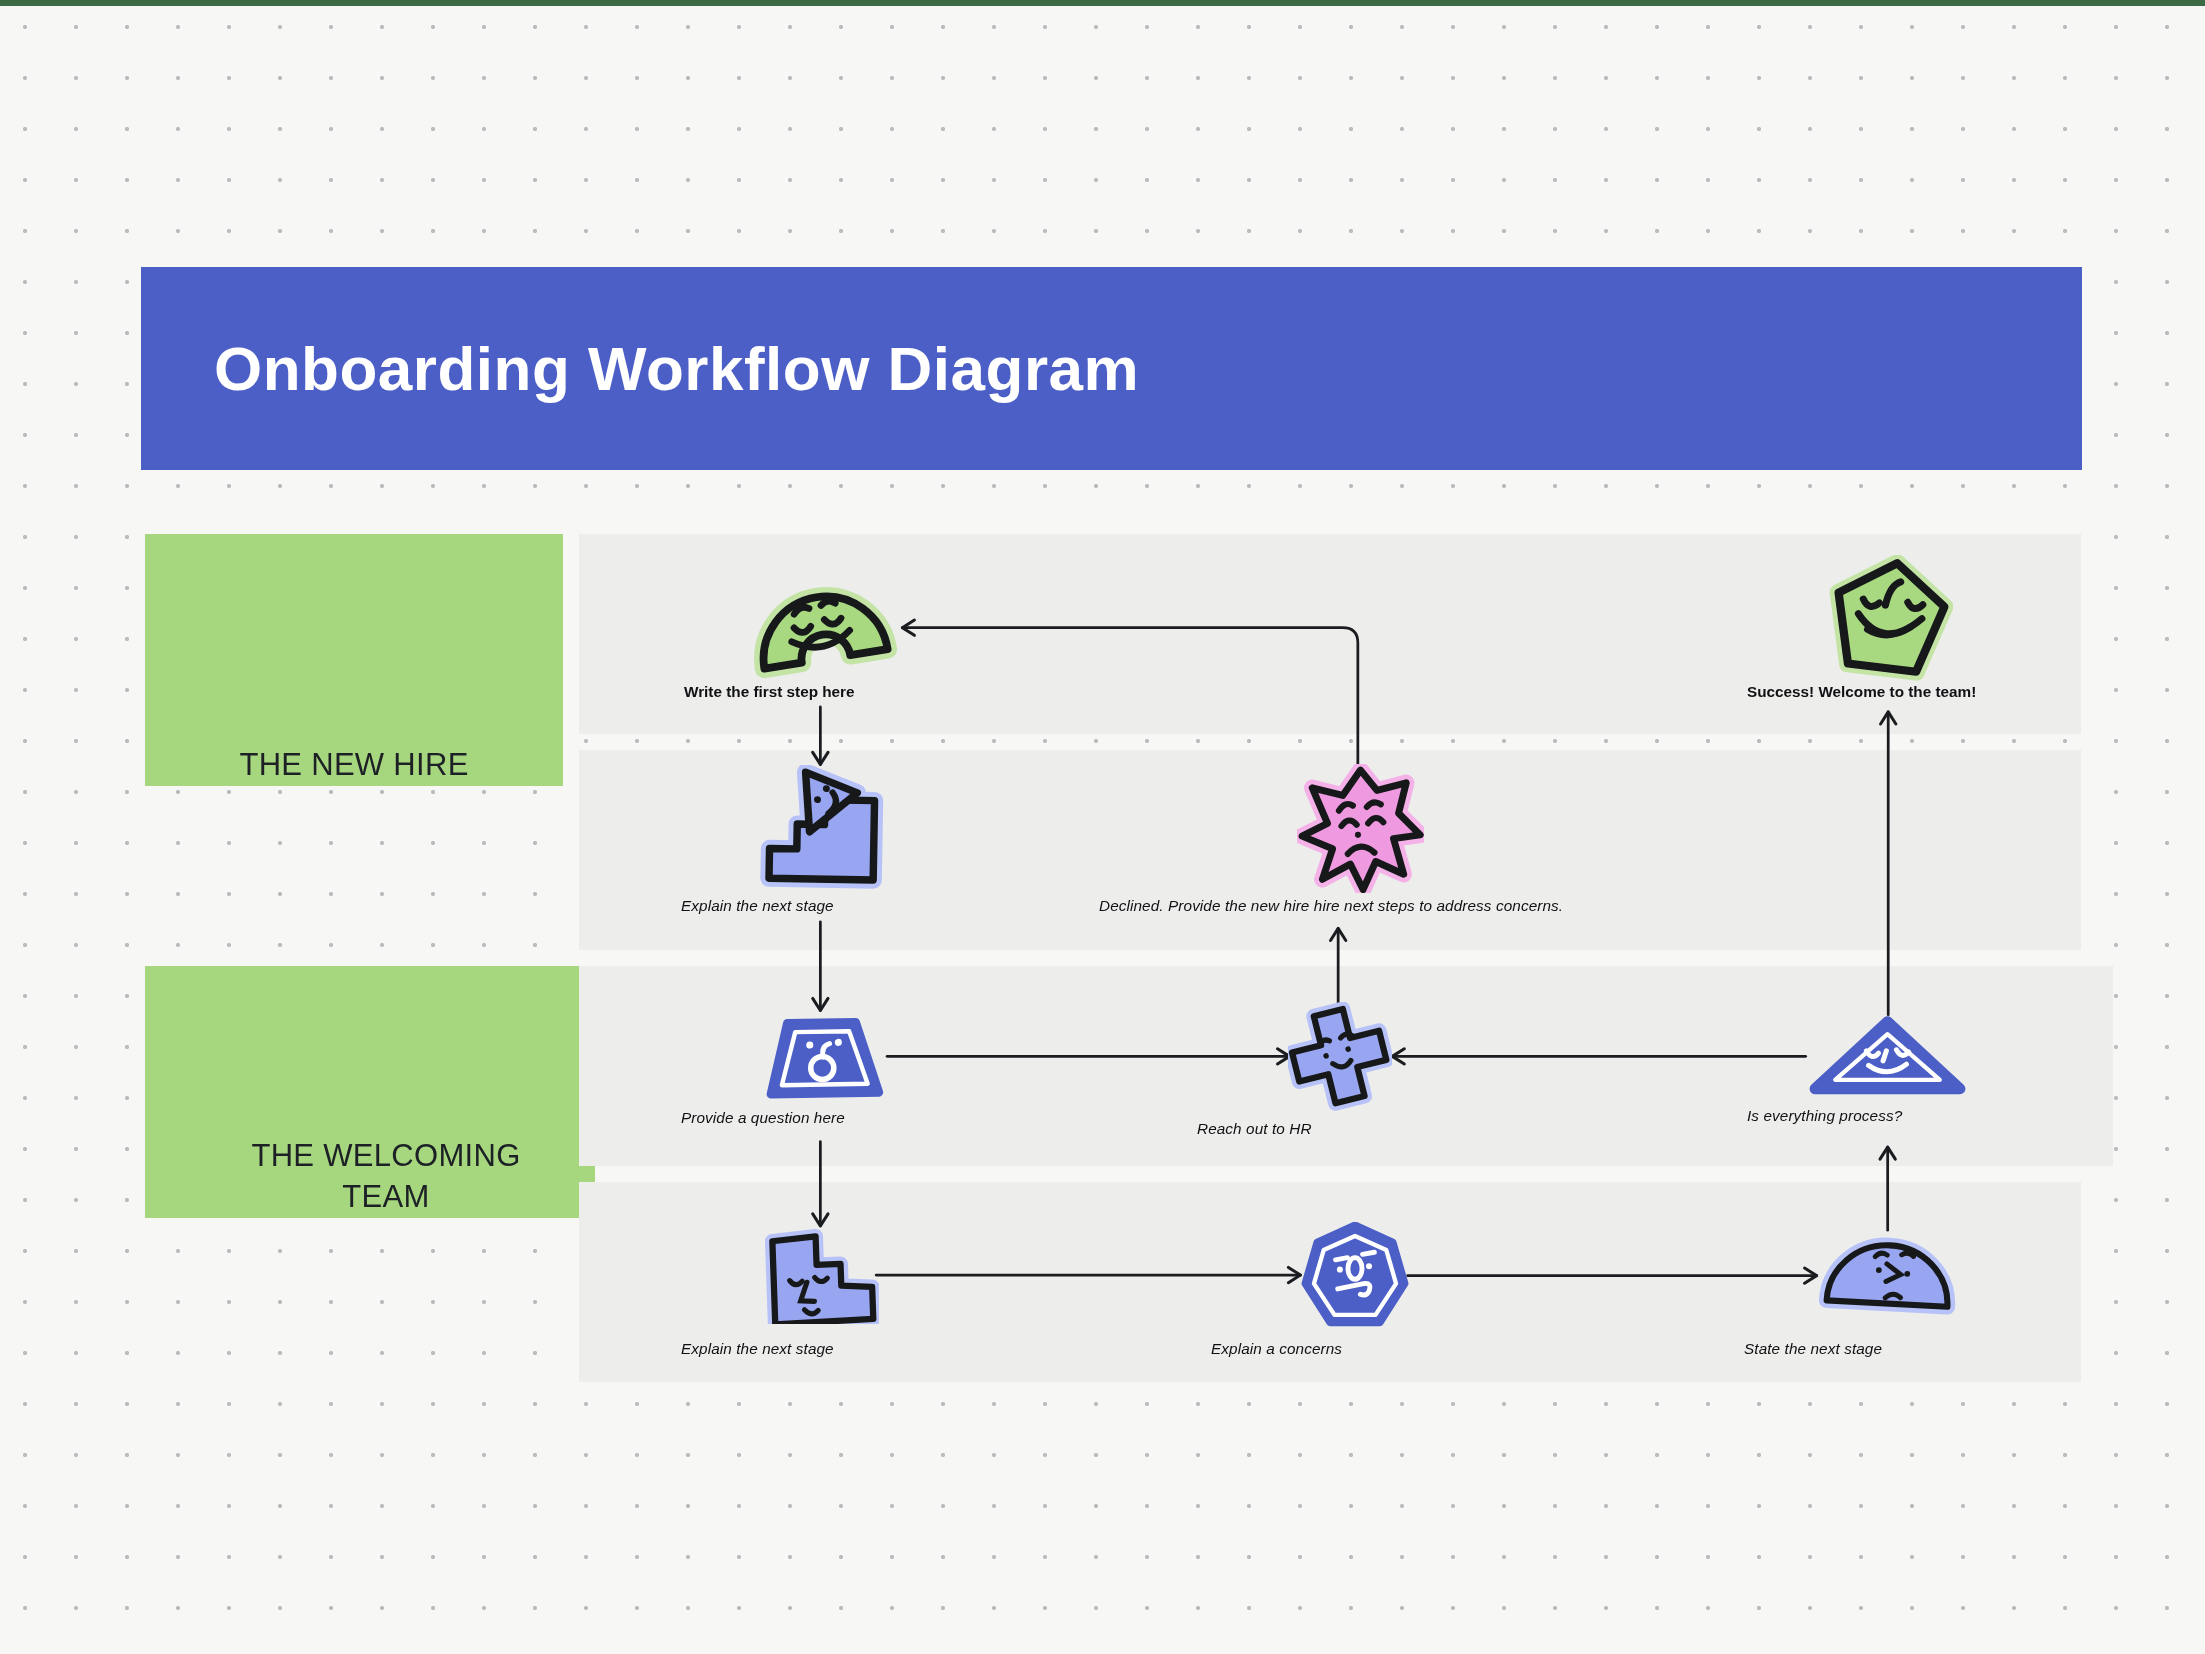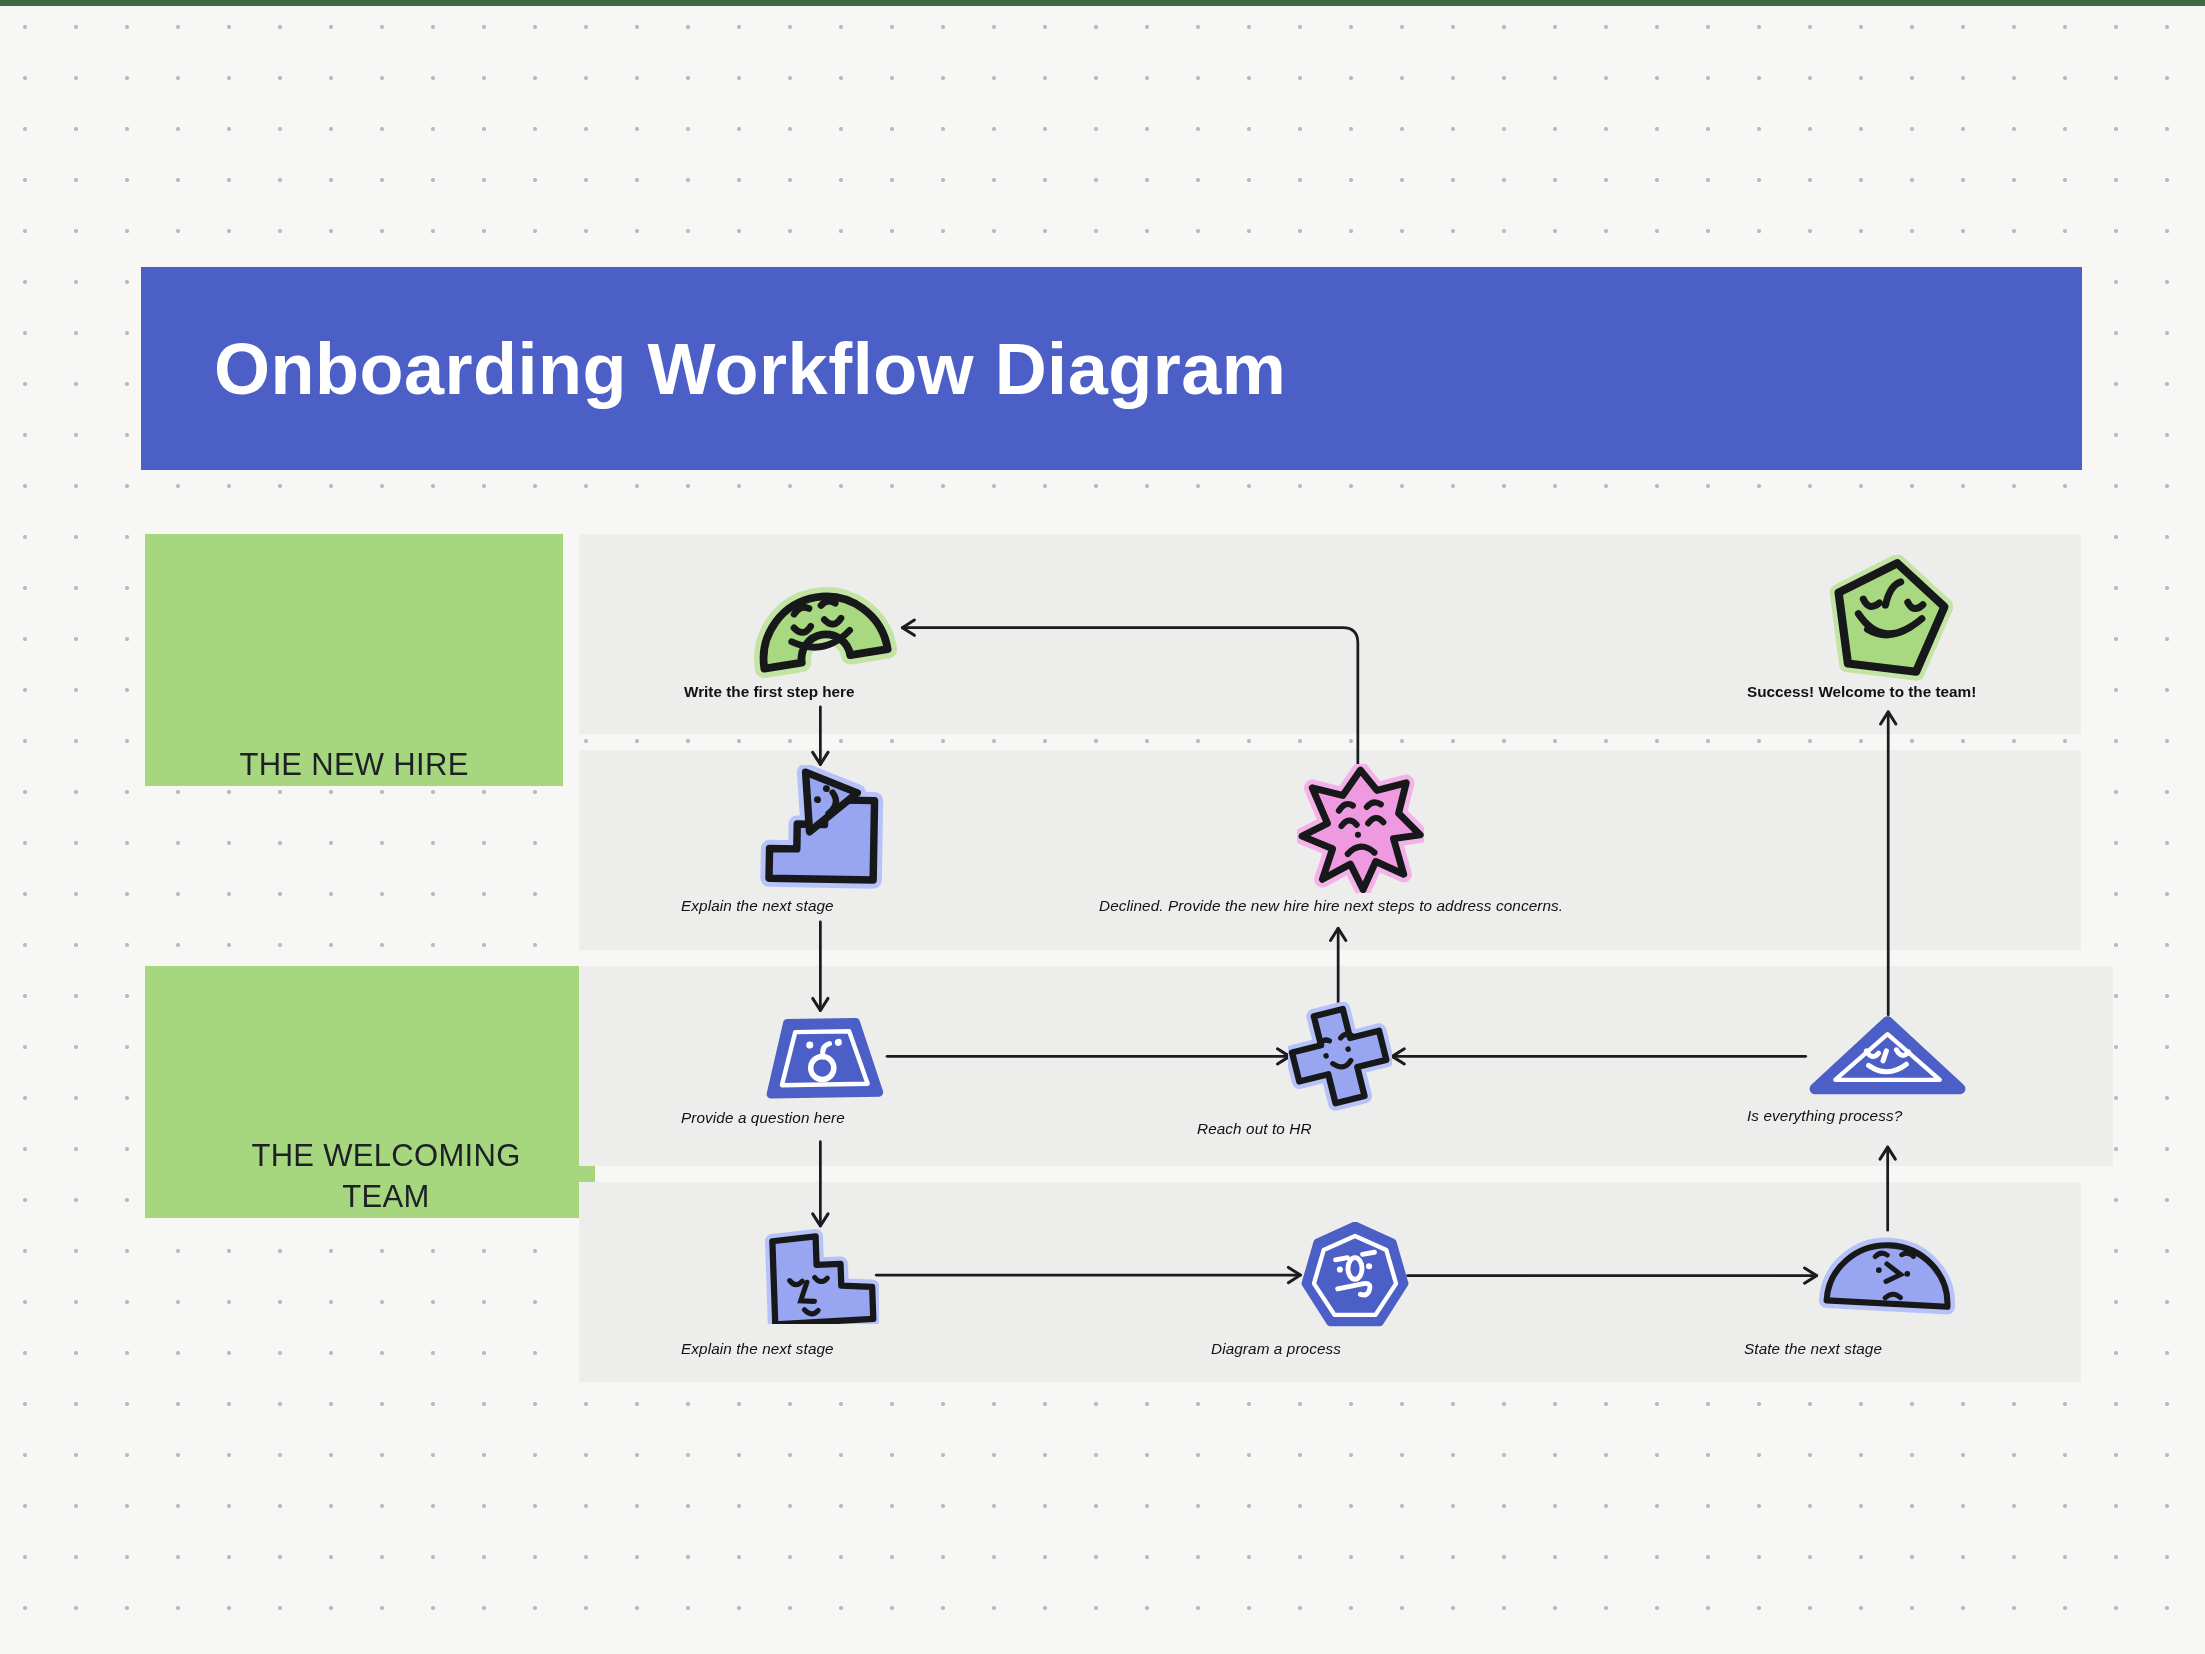--- a/index.html
+++ b/index.html
@@ -9,21 +9,21 @@
     background-image:radial-gradient(ellipse 1.9px 2.5px at 25px 27px,#b9bdc0 98%,transparent 100%);
     background-size:51px 51px;
     font-family:"Liberation Sans","DejaVu Sans",sans-serif;
   }
   .topbar{position:absolute;left:0;top:0;width:2205px;height:5.5px;background:#3e6b46;}
   .header{
     position:absolute;left:141px;top:267px;width:1941px;height:203px;
     background:#4c5fc7;display:flex;align-items:center;
   }
   .header .title{
-    color:#ffffff;font-size:72px;font-weight:700;letter-spacing:0.5px;
+    color:#ffffff;font-size:62px;font-weight:700;letter-spacing:0.5px;
     padding-left:73px;white-space:nowrap;
   }
   .lane-label{
     position:absolute;left:145px;width:418px;height:252px;background:#a6d77e;
     display:flex;align-items:flex-end;justify-content:center;text-align:center;
   }
   .lane-label span{
     color:#1d2126;font-size:31px;font-weight:400;letter-spacing:0.3px;
     line-height:1.32;max-width:350px;
   }
@@ -216,17 +216,17 @@
   </svg>
 
   <div class="cap b" style="left:684px;top:683px;width:284px">Write the first step here</div>
   <div class="cap b" style="left:1747px;top:683px;width:284px">Success! Welcome to the team!</div>
   <div class="cap i" style="left:681px;top:897px;width:284px">Explain the next stage</div>
   <div class="cap i" style="left:1099px;top:897px;width:514px">Declined. Provide the new hire hire next steps to address concerns.</div>
   <div class="cap i" style="left:681px;top:1109px;width:284px">Provide a question here</div>
   <div class="cap i" style="left:1197px;top:1120px;width:284px">Reach out to HR</div>
   <div class="cap i" style="left:1747px;top:1107px;width:284px">Is everything process?</div>
   <div class="cap i" style="left:681px;top:1340px;width:284px">Explain the next stage</div>
-  <div class="cap i" style="left:1211px;top:1340px;width:284px">Diagram a process</div>
+  <div class="cap i" style="left:1211px;top:1340px;width:284px">Explain a concerns</div>
   <div class="cap i" style="left:1744px;top:1340px;width:284px">State the next stage</div>
 
 </div>
 
 
 </body></html>

